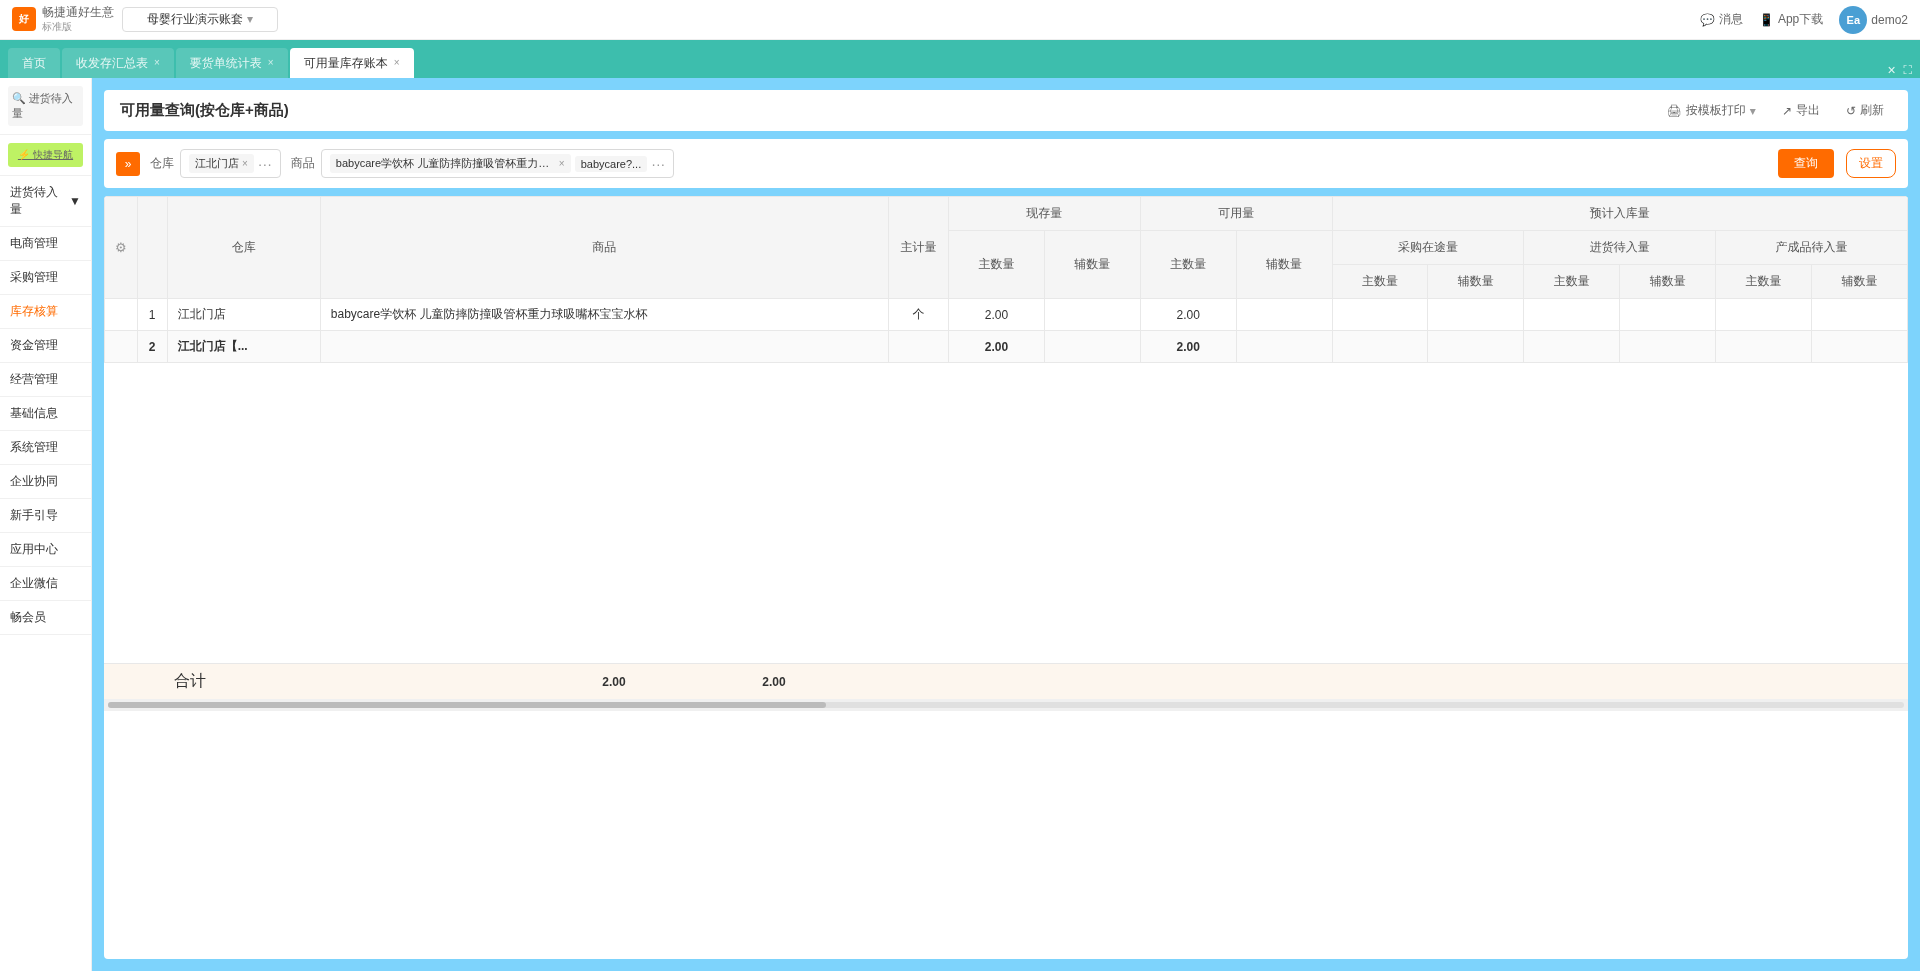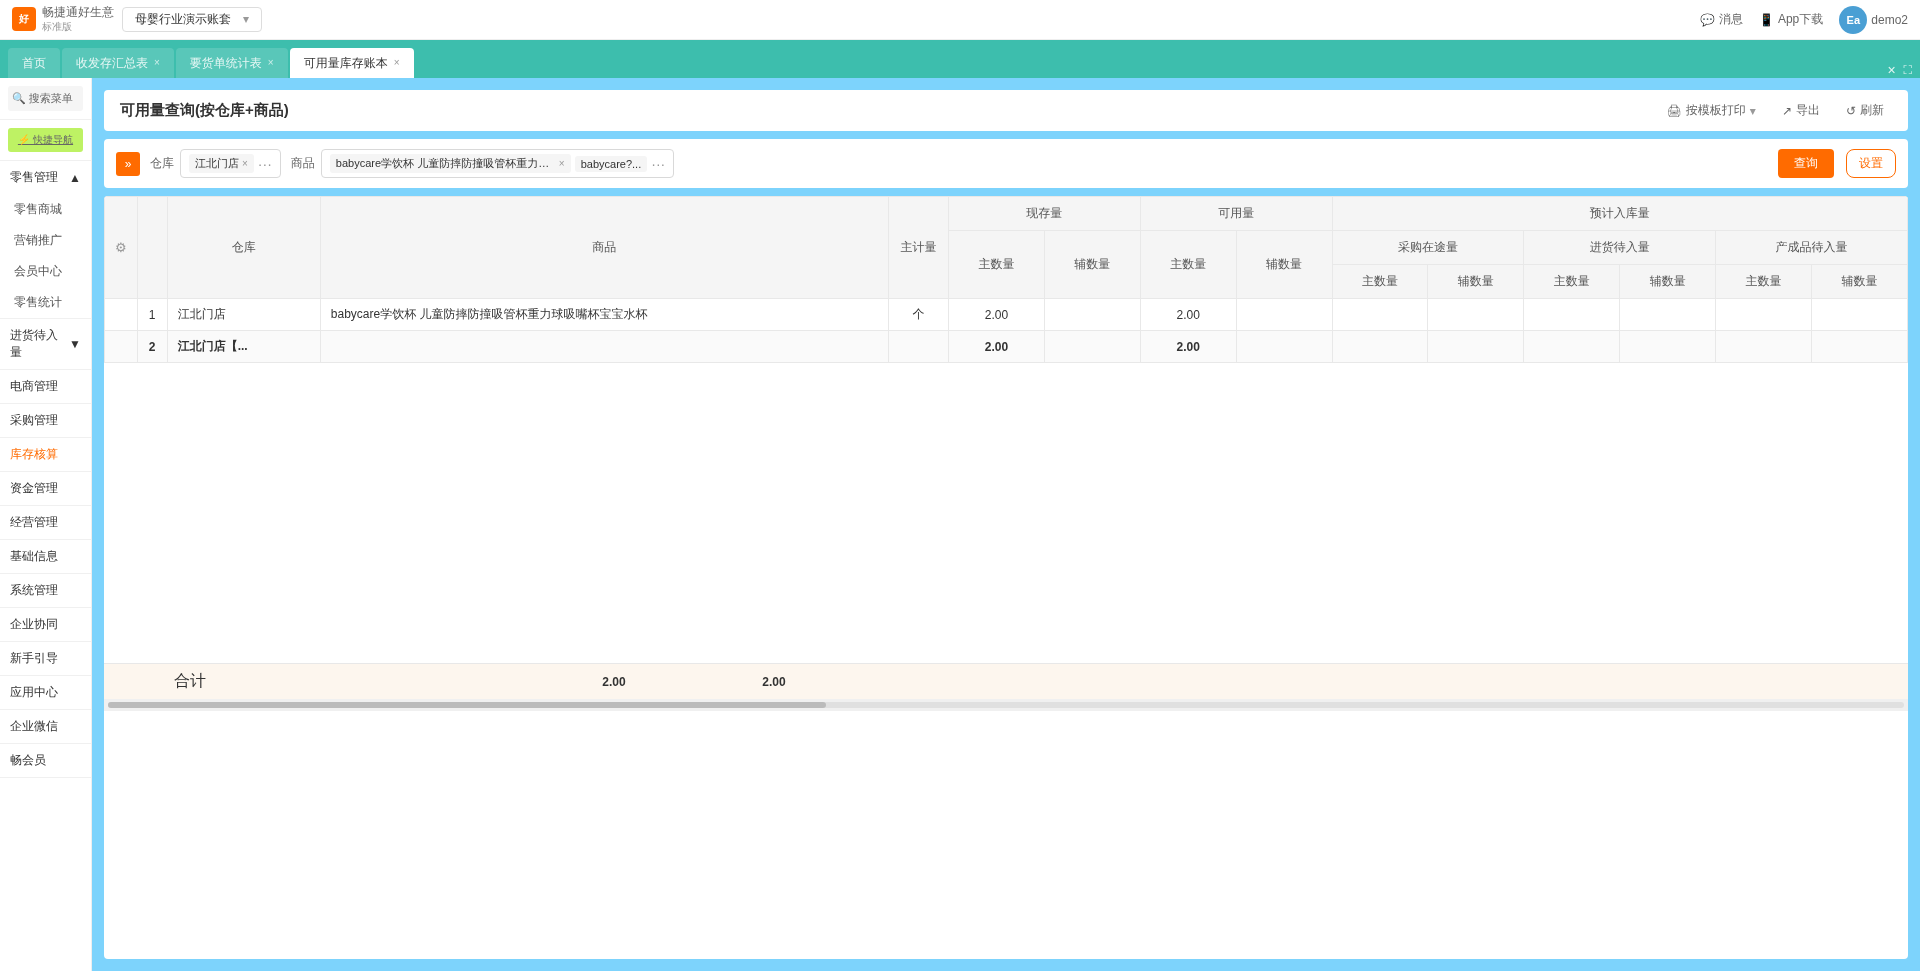--- a/index.html
+++ b/index.html
@@ -14,21 +14,21 @@
       align-items: center;
       justify-content: space-between;
       padding: 0 12px;
       flex-shrink: 0;
     }
     .top-bar-left { display: flex; align-items: center; gap: 8px; }
     .logo-area { display: flex; align-items: center; gap: 6px; }
     .logo-icon { width: 24px; height: 24px; background: #ff6b00; border-radius: 4px; display: flex; align-items: center; justify-content: center; color: white; font-size: 10px; font-weight: bold; }
     .logo-text { font-size: 12px; color: #666; line-height: 1.2; }
     .logo-sub { font-size: 10px; color: #999; }
-    .industry-selector { display: flex; align-items: center; gap: 4px; border: 1px solid #ddd; border-radius: 4px; padding: 3px 12px; cursor: pointer; background: #fff; font-size: 12px; color: #333; min-width: 140px; }
+    .industry-selector { display: flex; align-items: center; gap: 4px; border: 1px solid #ddd; border-radius: 4px; padding: 3px 24px; cursor: pointer; background: #fff; font-size: 12px; color: #333; min-width: 140px; }
     .top-bar-right { display: flex; align-items: center; gap: 16px; }
     .top-bar-action { display: flex; align-items: center; gap: 4px; font-size: 12px; color: #666; cursor: pointer; }
     .avatar { width: 28px; height: 28px; border-radius: 50%; background: #4a9fd4; display: flex; align-items: center; justify-content: center; color: white; font-size: 11px; overflow: hidden; }
 
     
     .tab-bar {
       height: 38px;
       background: #3dbead;
       display: flex;
       align-items: flex-end;
@@ -344,36 +344,26 @@
   <div class="tab-bar-right">
     <span class="tab-bar-btn">×</span>
     <span class="tab-bar-btn" style="font-size:12px;">⛶</span>
   </div>
 </div>
 
 <div class="main-layout">
 
   <div class="sidebar">
     <div class="sidebar-search">
-      <button class="sidebar-search-btn">🔍 搜索菜单</button>
+      <button class="sidebar-search-btn">🔍 进货待入量</button>
     </div>
     <div class="sidebar-nav-btn">
       <button>⚡ 快捷导航</button>
     </div>
 
-    <div class="sidebar-group">
-      <div class="sidebar-group-title">
-        <span>零售管理</span>
-        <span>▲</span>
-      </div>
-      <div class="sidebar-item">零售商城</div>
-      <div class="sidebar-item">营销推广</div>
-      <div class="sidebar-item">会员中心</div>
-      <div class="sidebar-item">零售统计</div>
-    </div>
 
     <div class="sidebar-group">
       <div class="sidebar-group-title">
         <span>进货待入量</span>
         <span>▼</span>
       </div>
     </div>
 
     <div class="sidebar-group">
       <div class="sidebar-group-title">

